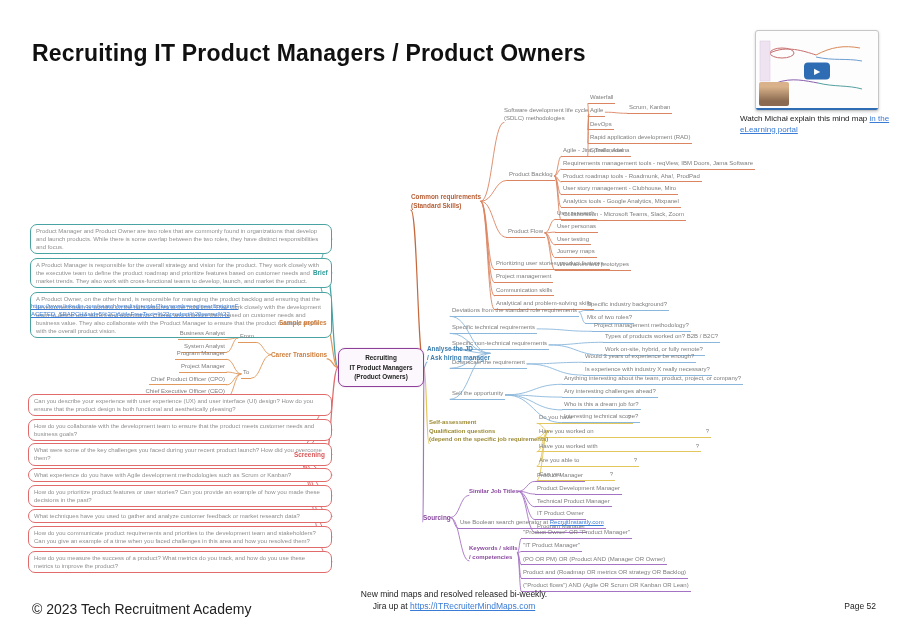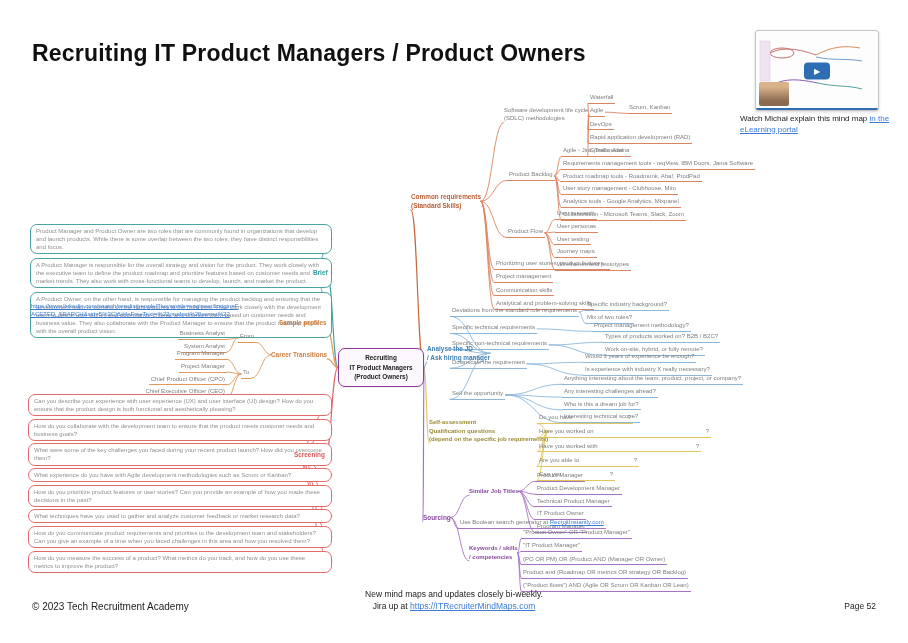--- a/index.html
+++ b/index.html
@@ -28,21 +28,21 @@
   .linkedin{position:absolute;left:31px;top:302px;width:208px;font-size:6px;color:#3a7bd5;text-decoration:underline;word-break:break-all;line-height:1.4;z-index:2;}
   .link{color:#3a7bd5;text-decoration:underline;}
 
   
   .video{position:absolute;left:755px;top:30px;width:122px;height:79px;border:1px solid #c6c6c6;border-radius:3px;background:#fdfdfd;z-index:3;box-shadow:0 1px 3px rgba(0,0,0,.18);overflow:hidden;}
   .video .play{position:absolute;left:50%;top:50%;transform:translate(-50%,-50%);width:26px;height:17px;background:#2e6db4;border-radius:4px;color:#fff;font-size:8px;display:flex;align-items:center;justify-content:center;z-index:2;}
   .video .face{position:absolute;left:3px;bottom:4px;width:30px;height:24px;background:linear-gradient(180deg,#d9b28b 20%,#8a6a50 80%);border-radius:2px;z-index:2;}
   .video .bar{position:absolute;left:0;bottom:0;width:100%;height:2px;background:#2e6db4;z-index:2;}
   .video-caption{position:absolute;left:740px;top:114px;width:152px;text-align:left;font-size:8px;color:#222;line-height:1.35;z-index:3;}
 
-  .footer-left{position:absolute;left:32px;top:601px;font-size:10px;color:#222;z-index:3;text-align:center;}
+  .footer-left{position:absolute;left:32px;top:601px;font-size:14px;color:#222;z-index:3;text-align:center;}
   .footer-center{position:absolute;left:254px;top:588px;width:400px;text-align:center;font-size:8.5px;color:#222;line-height:1.45;z-index:3;}
   .footer-right{position:absolute;right:32px;top:601px;font-size:8.5px;color:#222;z-index:3;}
 </style>
 </head>
 <body>
 
 <div id="page">
   <svg id="connectors" width="908" height="643" viewBox="0 0 908 643">
       <path d="M 338.0 367.4 C 332.8 367.4, 332.8 276.8, 327.6 276.8" fill="none" stroke="#4aa3a3" stroke-width="1.2" stroke-linecap="round"></path>
       <path d="M 338.0 367.4 C 332.3 367.4, 332.3 326.8, 326.6 326.8" fill="none" stroke="#e0985c" stroke-width="1.2" stroke-linecap="round"></path>
@@ -310,17 +310,17 @@
   <div class="cluster" id="keywords-cluster" style="left:521px;top:529px;gap:3.5px;--lc:#a673c4">
       <div class="leaf" id="keywords-cluster-i0">"Product Owner" OR "Product Manager"</div>
       <div class="leaf" id="keywords-cluster-i1">"IT Product Manager"</div>
       <div class="leaf" id="keywords-cluster-i2">(PO OR PM) OR (Product AND (Manager OR Owner)</div>
       <div class="leaf" id="keywords-cluster-i3">Product and (Roadmap OR metrics OR strategy OR Backlog)</div>
       <div class="leaf" id="keywords-cluster-i4">("Product flows") AND (Agile OR Scrum OR Kanban OR Lean)</div>
     </div>
 
   <div class="footer-left">© 2023 Tech Recruitment Academy</div>
   <div class="footer-center">
-    <div>New mind maps and updates closely bi-weekly.</div>
+    <div>New mind maps and resolved released bi-weekly.</div>
     <div><span>Jira up at </span><span class="link">https://ITRecruiterMindMaps.com</span></div>
   </div>
   <div class="footer-right">Page 52</div>
 </div>
 
 </body></html>

